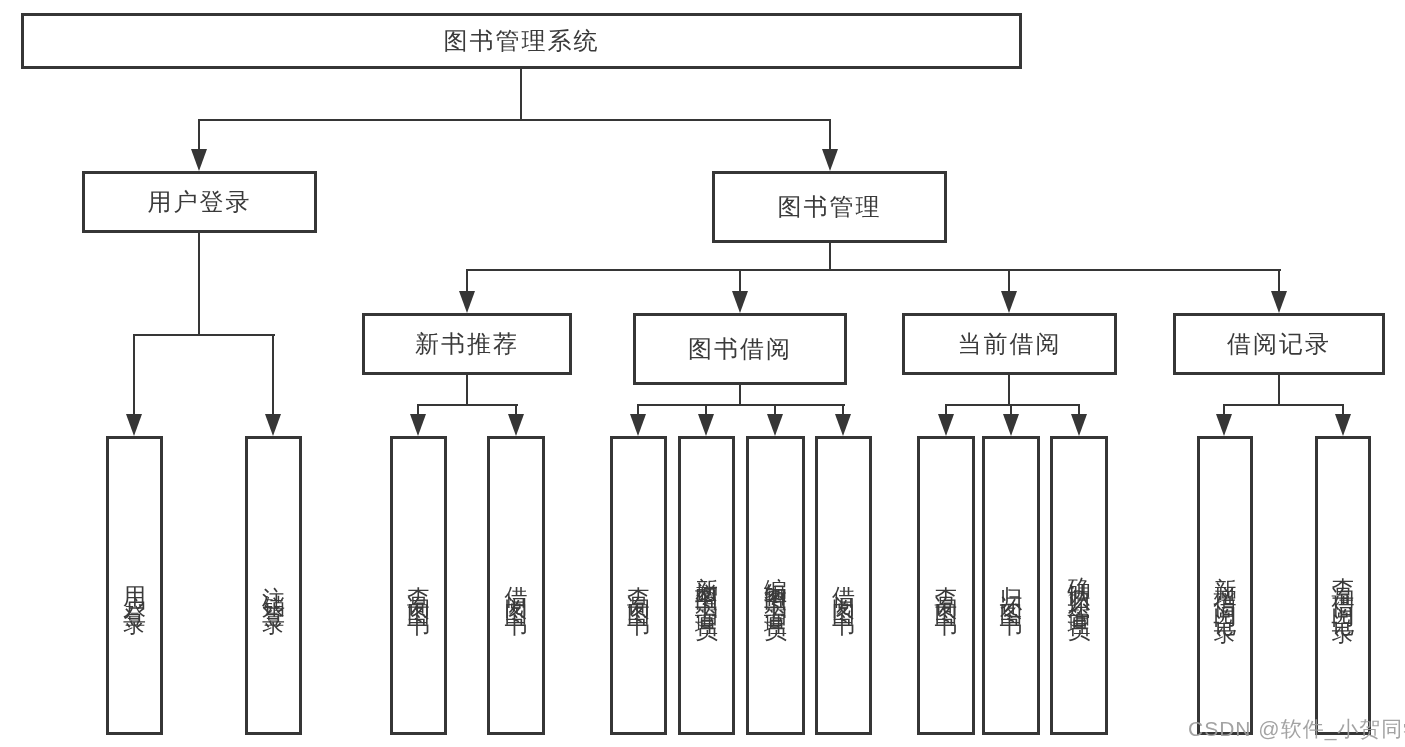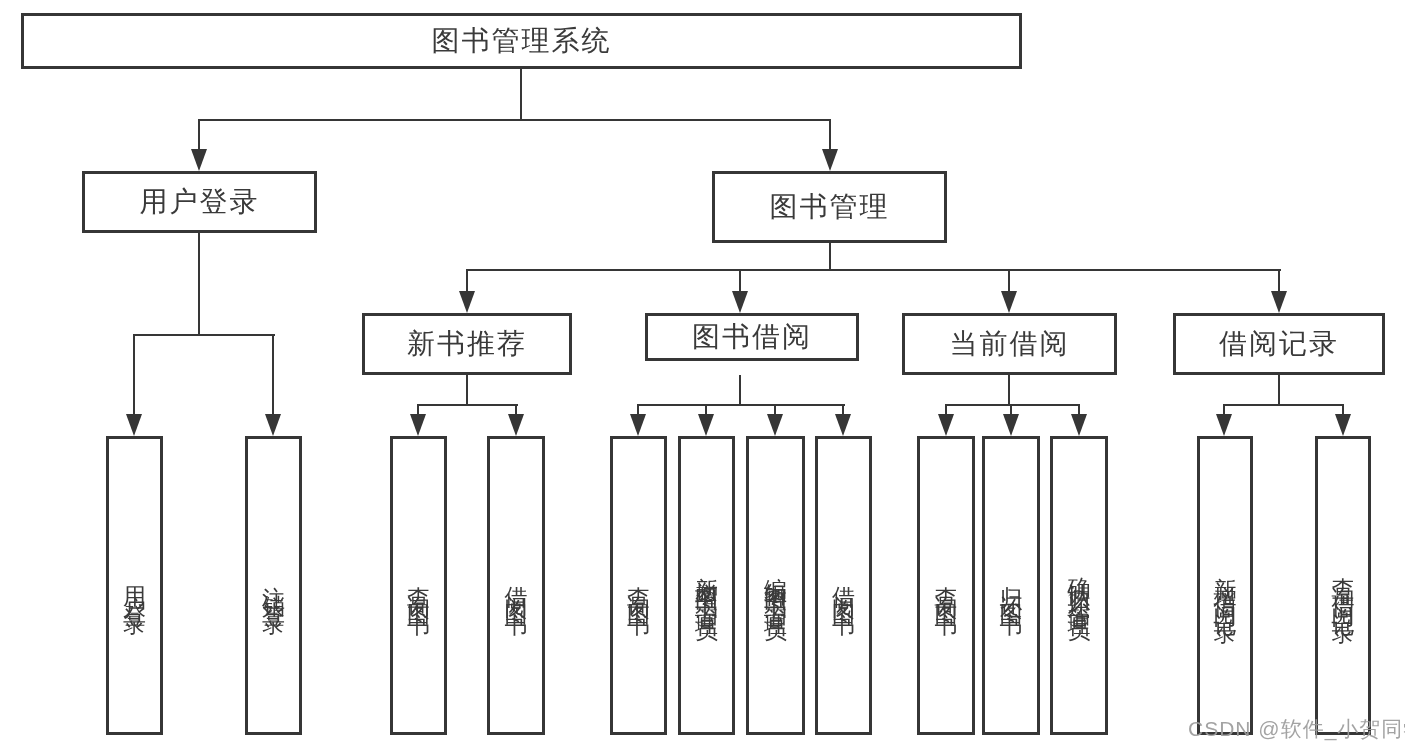--- a/index.html
+++ b/index.html
@@ -16,21 +16,21 @@
     color:var(--text);
   }
   .canvas{position:absolute;left:0;top:0;width:1405px;height:747px;}
   .box{
     position:absolute;
     border:3px solid var(--line);
     background:var(--background);
     display:flex;align-items:center;justify-content:center;
   }
   .hlabel{
-    font-size:28px;letter-spacing:2px;color:var(--text);white-space:nowrap;
+    font-size:24px;letter-spacing:2px;color:var(--text);white-space:nowrap;
   }
   .leaf .vlabel{
     writing-mode:vertical-rl;text-orientation:mixed;
     font-size:23px;letter-spacing:9px;line-height:1;
     color:var(--text);
   }
   .leaf.long .vlabel{letter-spacing:6px;}
   .vl{position:absolute;width:2px;background:var(--line);}
   .hl{position:absolute;height:2px;background:var(--line);}
   .arrow{
@@ -116,21 +116,21 @@
   <div class="box" style="left:82px;top:171px;width:235px;height:62px;">
     <span class="hlabel">用户登录</span>
   </div>
   <div class="box" style="left:712px;top:171px;width:235px;height:72px;">
     <span class="hlabel">图书管理</span>
   </div>
 
   <div class="box" style="left:362px;top:313px;width:210px;height:62px;">
     <span class="hlabel">新书推荐</span>
   </div>
-  <div class="box" style="left:633px;top:313px;width:214px;height:48px;margin-left:12px;">
+  <div class="box" style="left:633px;top:313px;width:214px;height:72px;">
     <span class="hlabel">图书借阅</span>
   </div>
   <div class="box" style="left:902px;top:313px;width:215px;height:62px;">
     <span class="hlabel">当前借阅</span>
   </div>
   <div class="box" style="left:1173px;top:313px;width:212px;height:62px;">
     <span class="hlabel">借阅记录</span>
   </div>
 
   <div class="box leaf" style="left:106px;top:436px;width:57px;height:299px;">

